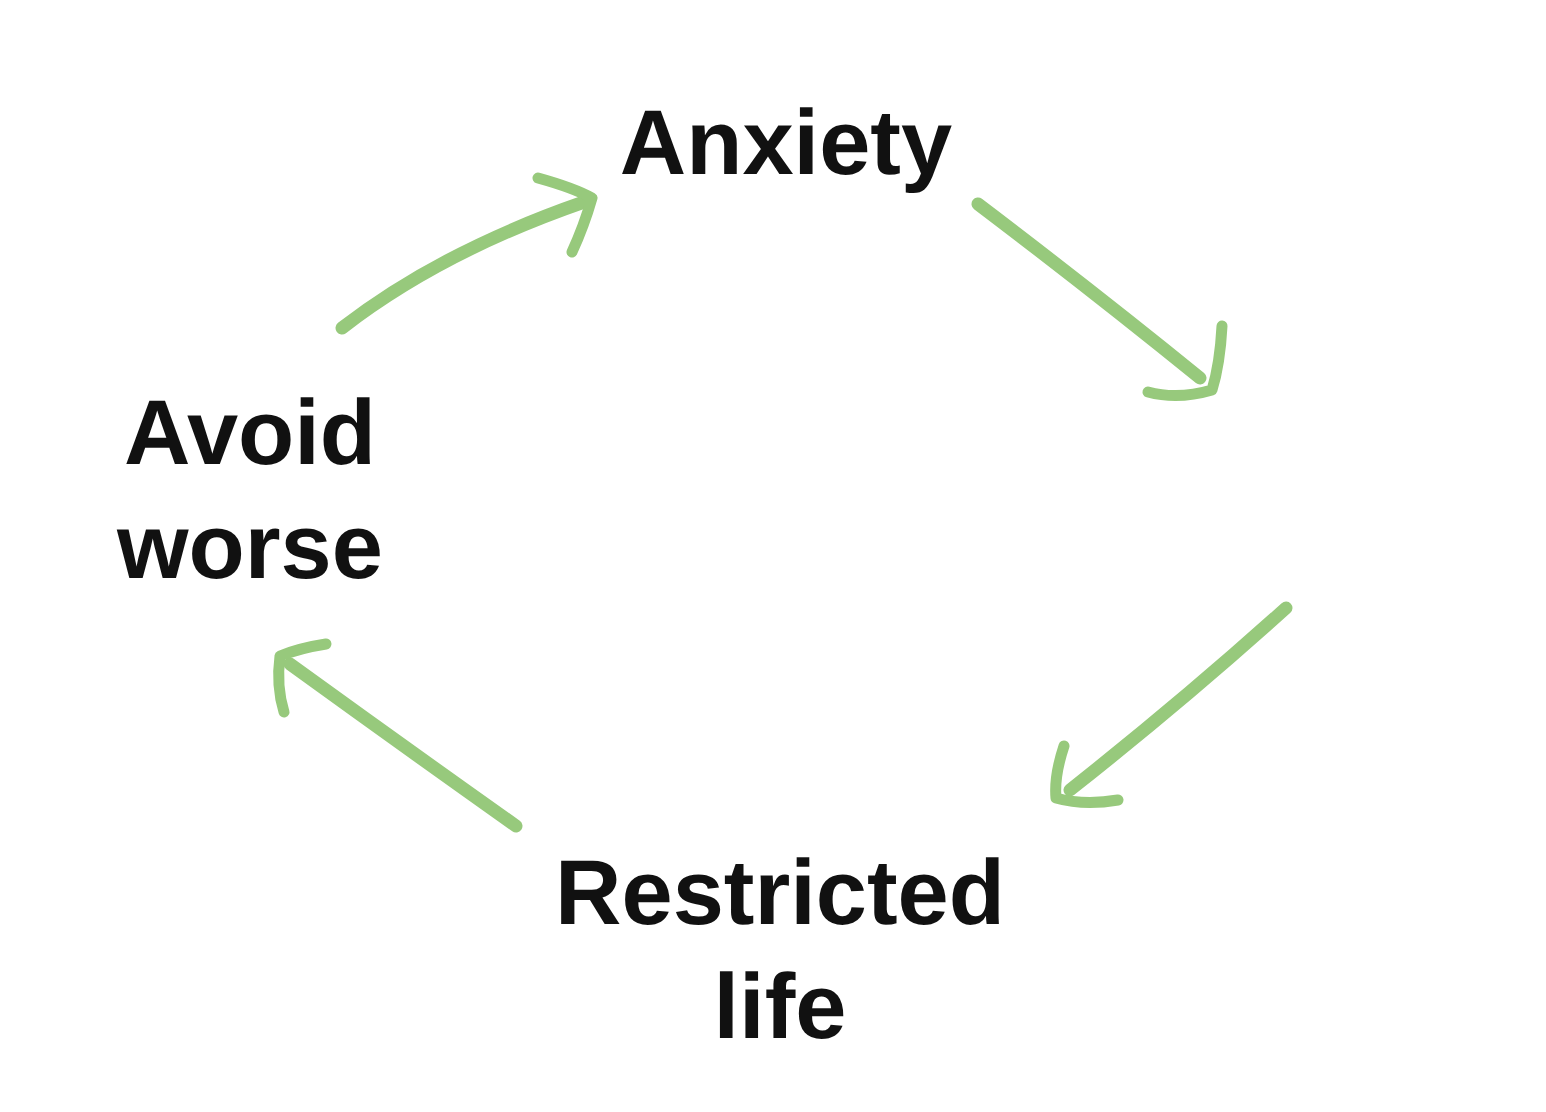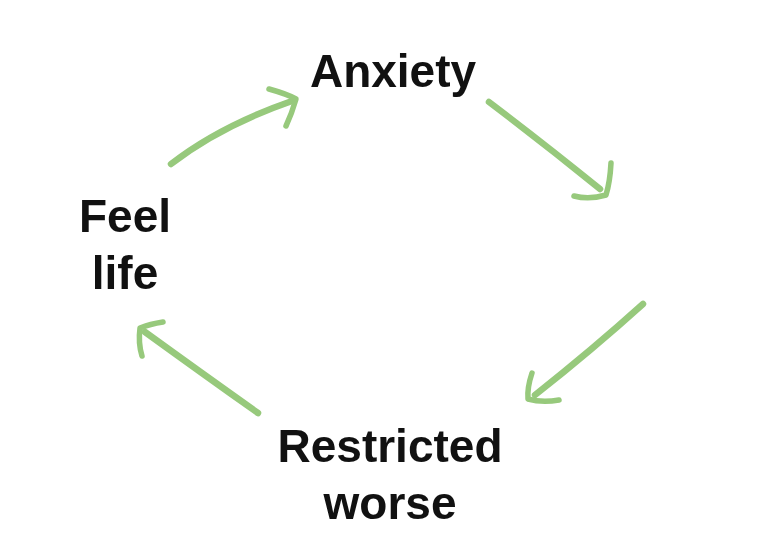--- a/index.html
+++ b/index.html
@@ -70,17 +70,17 @@
     <g>
       <path class="arrow-path arrow-shaft" d="M 258 413 Q 203 374 145 332" stroke="#97c97c"></path>
       <path class="arrow-path arrow-head" d="M 163 322 Q 150 324 140 328 Q 138 343 142 356" stroke="#97c97c"></path>
     </g>
 
   </svg>
 
   <div class="node-label node-anxiety">Anxiety</div>
 
 
-  <div class="node-label node-restricted">Restricted worse</div>
+  <div class="node-label node-restricted">Restricted life</div>
 
-  <div class="node-label node-feel-worse">Feel life</div>
+  <div class="node-label node-feel-worse">Avoid worse</div>
 
 </div>
 
 </body></html>

